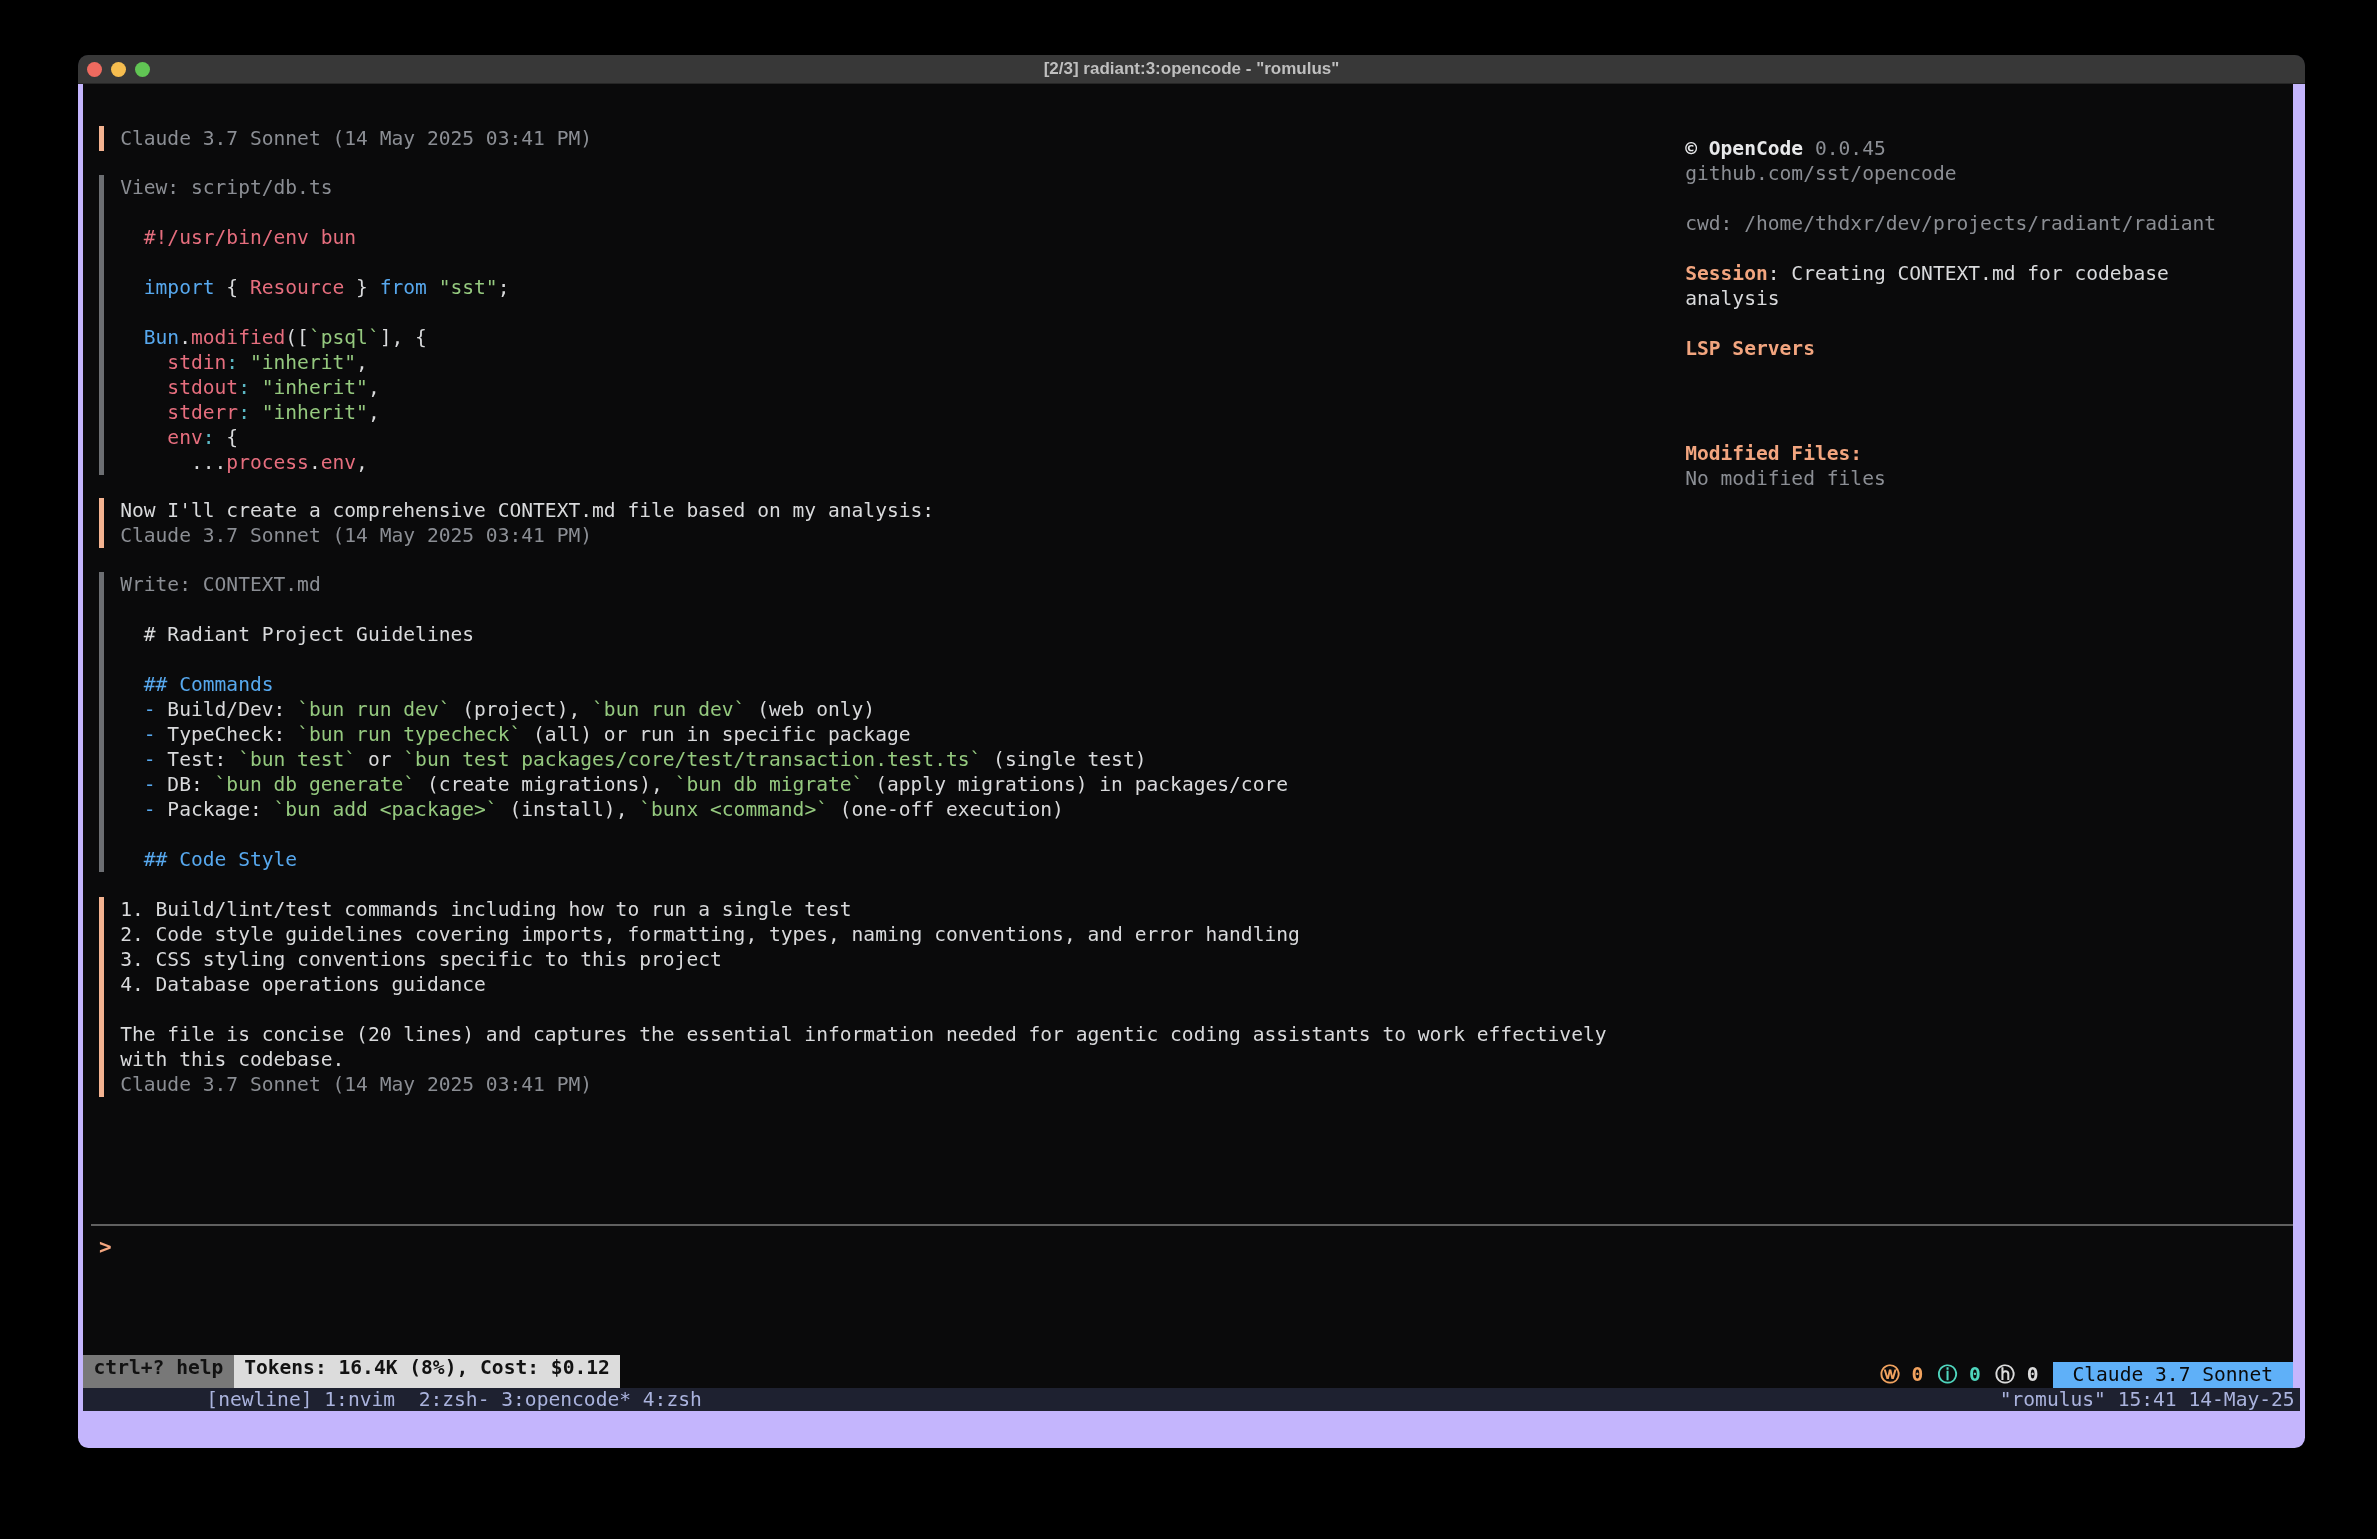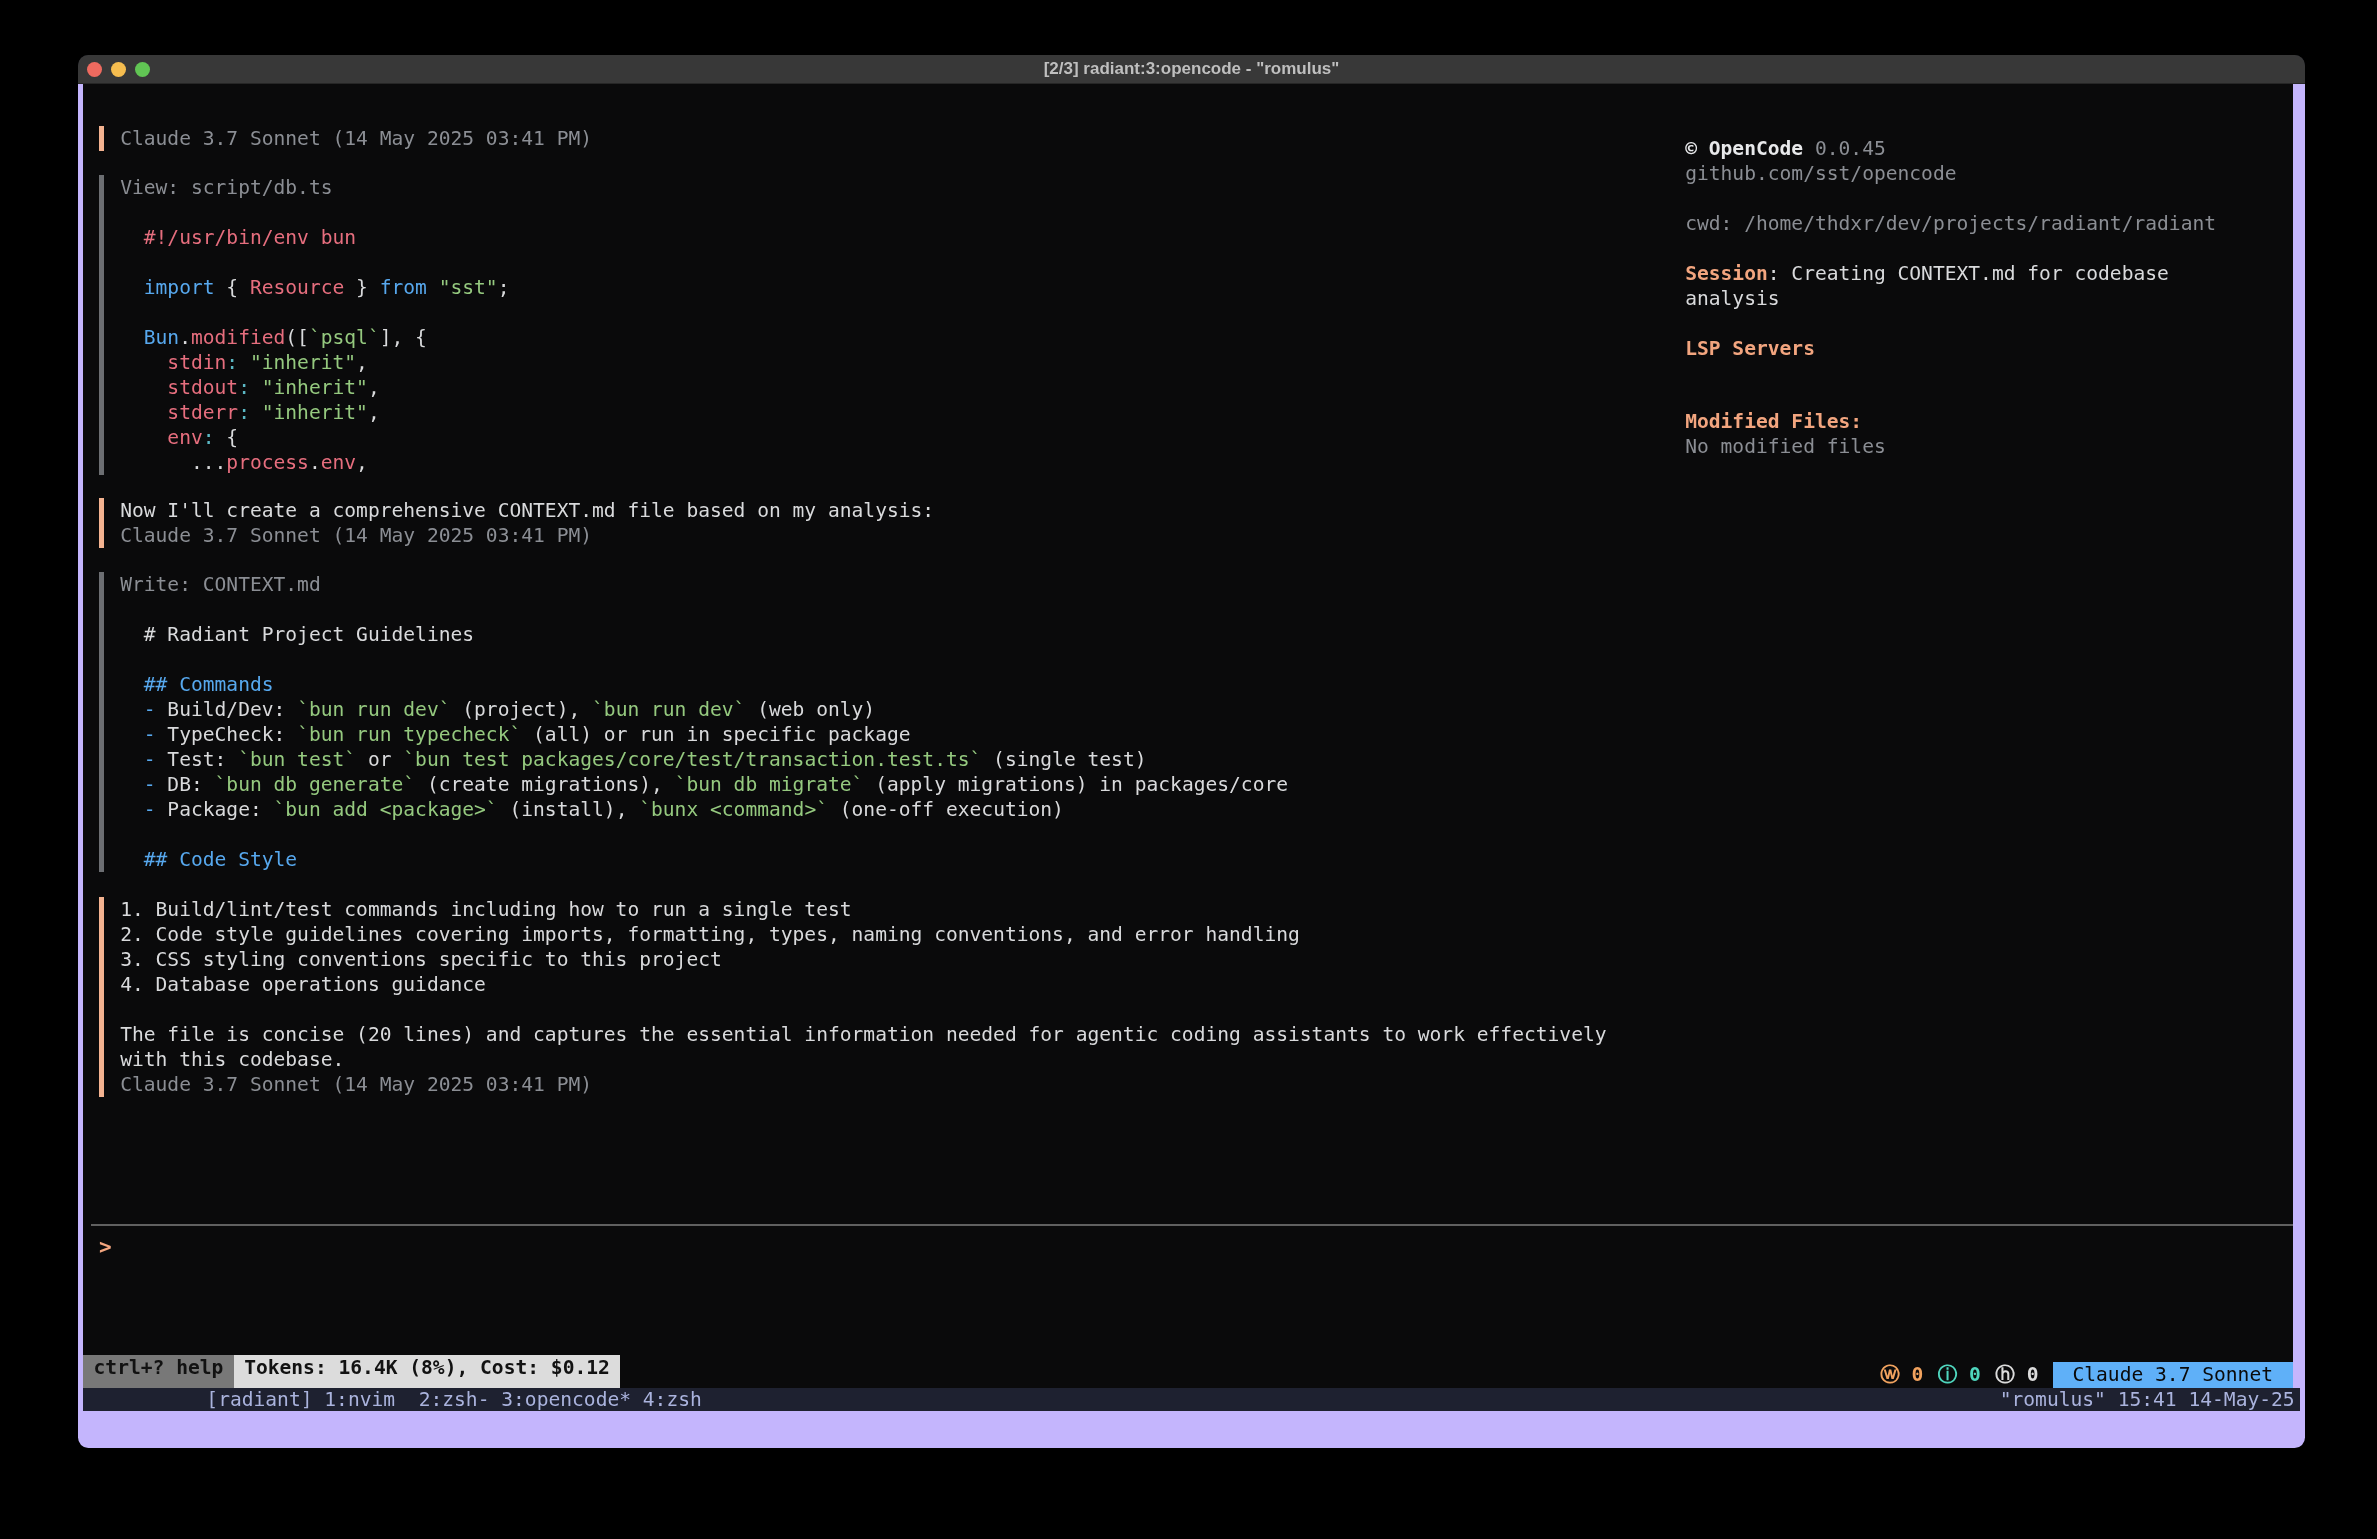--- a/index.html
+++ b/index.html
@@ -19,21 +19,21 @@
   .wtitle { font-family:"Liberation Sans", sans-serif; font-weight:bold; font-size:17px; color:#bfbfbf; }
 
   .wbody { position:absolute; left:0; top:29px; right:0; bottom:0; background:#c4b5fd; }
   .tui { position:absolute; left:5.2px; right:12.4px; top:0; bottom:60px; background:#0a0a0b; }
 
   
   .chat { position:absolute; left:15.7px; top:42px; right:600px; }
   .block { border-left:5.2px solid #6c6e72; padding-left:16.3px; margin-bottom:23.5px; }
   .block.orange { border-left-color:#f4b391; }
   .tline { white-space:pre; font-size:19.6px; line-height:25px; height:25px; }
-  .gap1 { margin-top:25px; } .gap2 { margin-top:48px; }
+  .gap1 { margin-top:25px; } .gap2 { margin-top:80px; }
 
   
   .sw  { color:#d9dadc; }
   .sg  { color:#8b8e94; }
   .so  { color:#f2a57f; }
   .sob { color:#f2a57f; font-weight:bold; }
   .sb  { color:#57a8ee; }
   .sp  { color:#e66e7e; }
   .sgr { color:#95c97f; }
   .sc  { color:#5bb8c4; }
@@ -149,21 +149,21 @@
             <span class="diag" style="color: rgb(242, 163, 95);"><span>ⓦ</span> <span>0</span></span>
             <span class="diag" style="color: rgb(79, 214, 190);"><span>ⓘ</span> <span>0</span></span>
             <span class="diag" style="color: rgb(220, 220, 220);"><span>ⓗ</span> <span>0</span></span>
             <span class="badge" style="background: rgb(95, 176, 248);">Claude 3.7 Sonnet</span>
           </div>
         </div>
       </div>
 
       <div class="tmuxbar">
         <div class="tmux-left">
-          <span>[radiant] </span><span>1:nvim  </span><span>2:zsh- </span><span>3:opencode* </span><span>4:zsh</span>
+          <span>[newline] </span><span>1:nvim  </span><span>2:zsh- </span><span>3:opencode* </span><span>4:zsh</span>
         </div>
         <div class="tmux-right">"romulus" 15:41 14-May-25</div>
       </div>
     </div>
 
   </div>
 </div>
 
 
 </body></html>

